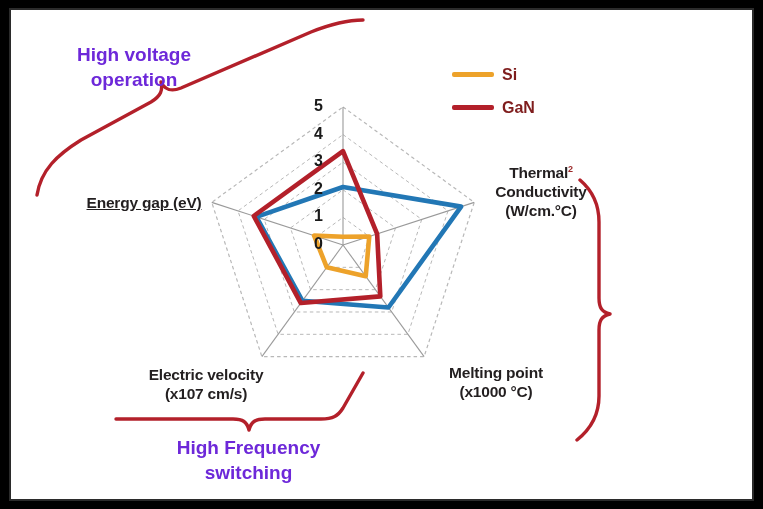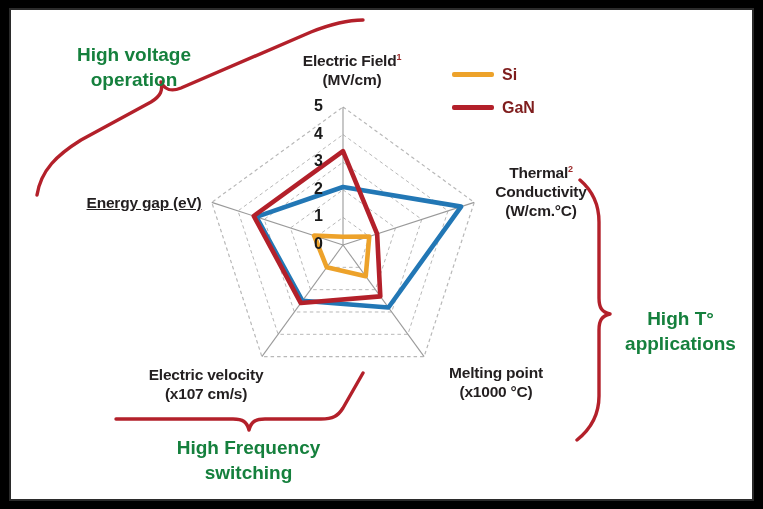--- a/index.html
+++ b/index.html
@@ -53,21 +53,21 @@
 
   
   #legend{position:absolute;left:441px;top:48px;}
   .leg-row{display:flex;align-items:center;height:33px;}
   .leg-swatch{width:42px;height:5px;border-radius:2px;margin-right:8px;}
   .leg-text{font-size:16px;font-weight:bold;color:#7f1d1d;}
 
   
   .annot{
     position:absolute;
-    color:#15803d;
+    color:#6d28d9;
     font-weight:bold;
     font-size:19px;
     line-height:25px;
     text-align:center;
     white-space:pre-line;
   }
   #an-hv{left:28px;top:32px;width:190px;}
   #an-ht{left:592px;top:296px;width:155px;}
   #an-hf{left:120px;top:425px;width:235px;}
 
@@ -102,24 +102,20 @@
 
   <div id="ticks-layer">
       <div class="tick" style="left: 294px; top: 87px;">5</div>
       <div class="tick" style="left: 294px; top: 114.6px;">4</div>
       <div class="tick" style="left: 294px; top: 142.2px;">3</div>
       <div class="tick" style="left: 294px; top: 169.8px;">2</div>
       <div class="tick" style="left: 294px; top: 197.4px;">1</div>
       <div class="tick" style="left: 294px; top: 225px;">0</div>
     </div>
 
-  <div class="axlab" id="lab-ef">
-    <span>Electric Field</span><sup>1</sup><br>
-    <span>(MV/cm)</span>
-  </div>
 
   <div class="axlab" id="lab-tc">
     <span>Thermal</span><sup>2</sup><br>
     <span>Conductivity</span><br>
     <span>(W/cm.°C)</span>
   </div>
 
   <div class="axlab" id="lab-mp">
     <span>Melting point</span><br>
     <span>(x1000 °C)</span>
@@ -149,18 +145,16 @@
 
     <path d="M 26,185 C 30,160 46,145 70,130 L 140,92 C 150,86 152,80 150,72 C 154,80 160,82 170,78 L 300,22 C 320,14 335,10 352,10" fill="none" stroke="#b3202a" stroke-width="3.4" stroke-linecap="round" stroke-linejoin="round"></path>
 
     <path d="M 105,409 L 222,409 C 232,409 236,412 238,420 C 240,412 244,409 254,409 L 310,409 C 322,409 327,406 332,398 L 352,363" fill="none" stroke="#b3202a" stroke-width="3.4" stroke-linecap="round" stroke-linejoin="round"></path>
 
     <path d="M 569,170 C 583,182 588,196 588,212 L 588,288 C 588,298 591,302 599,304 C 591,306 588,310 588,320 L 588,386 C 588,404 581,418 566,430" fill="none" stroke="#b3202a" stroke-width="3.4" stroke-linecap="round" stroke-linejoin="round"></path>
   </svg>
 
   <div class="annot" id="an-hv">High voltage
 operation</div>
-  <div class="annot" id="an-ht">High T°
-applications</div>
   <div class="annot" id="an-hf">High Frequency
 switching</div>
 
 </div>
 
 </body></html>

